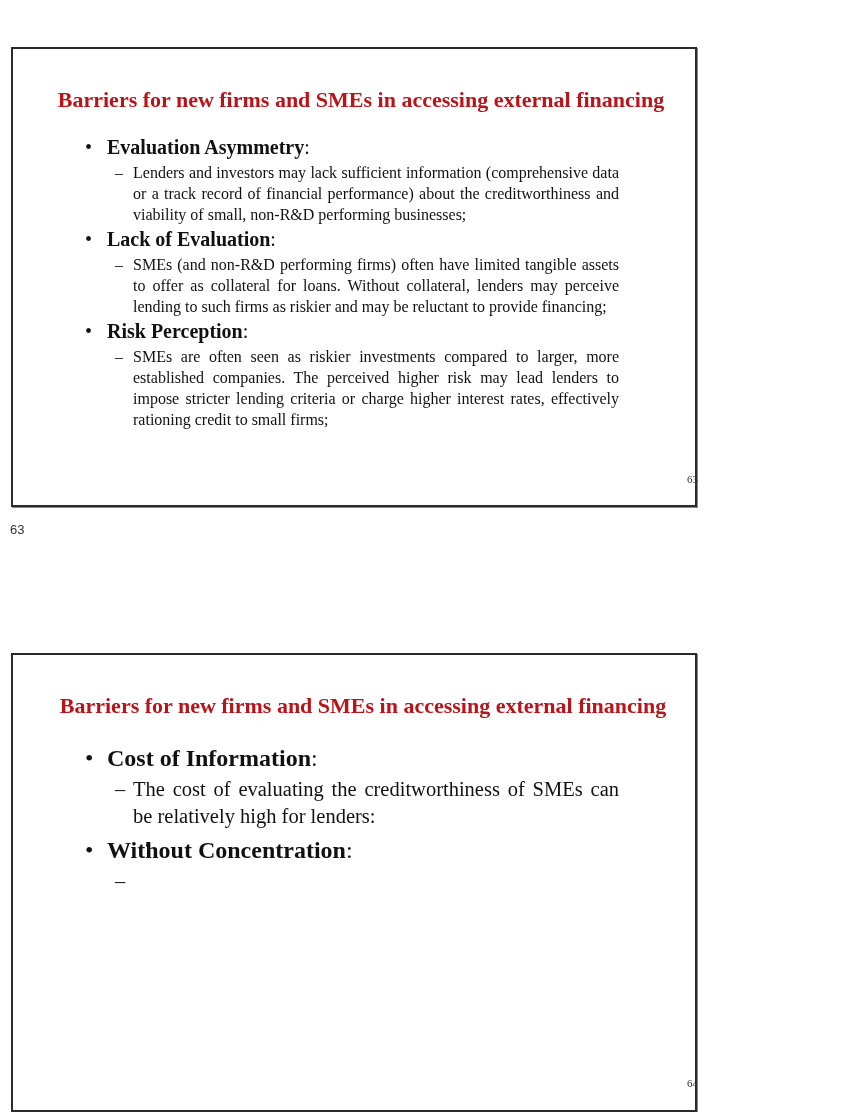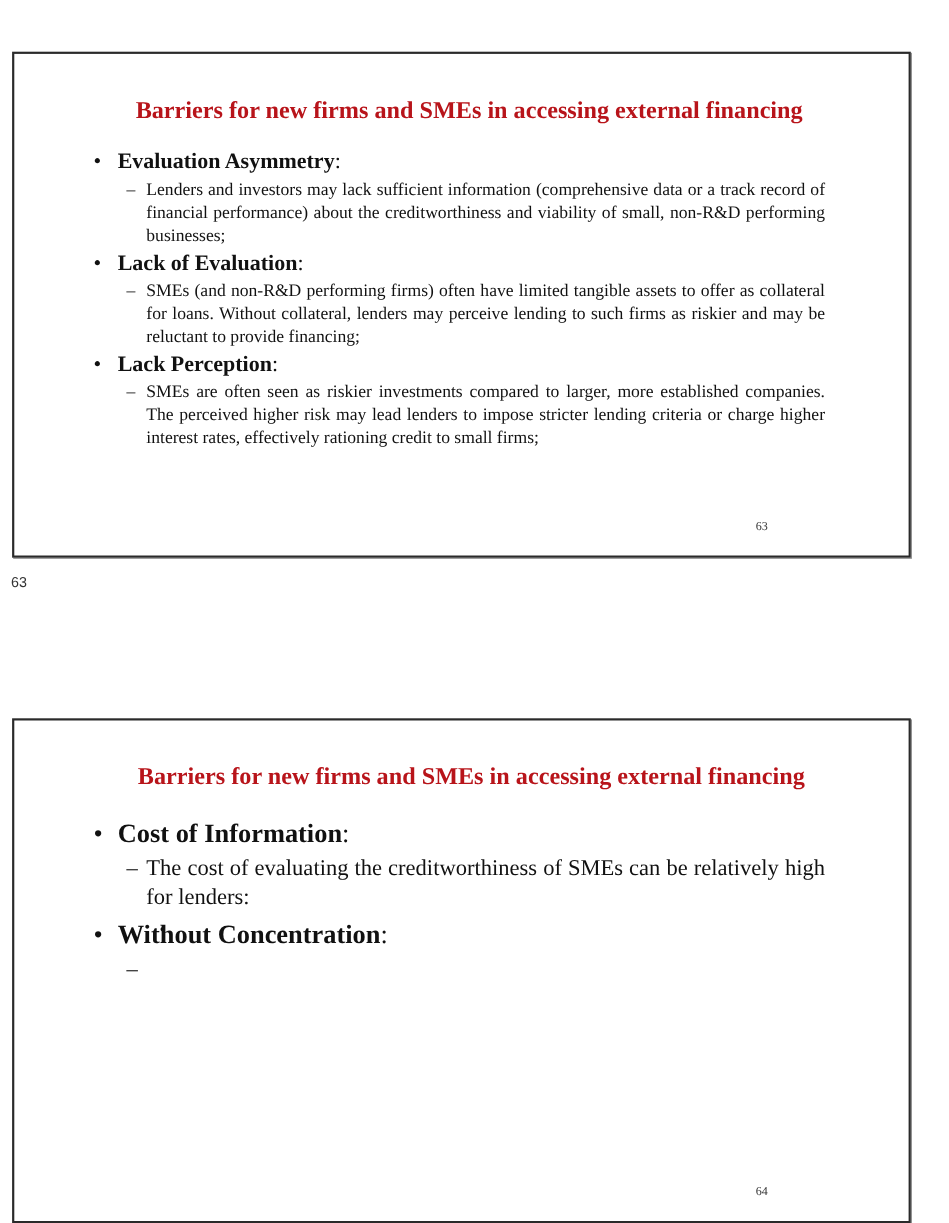--- a/index.html
+++ b/index.html
@@ -1,18 +1,18 @@
 <!DOCTYPE html>
 <html><head>
 <meta charset="utf-8">
 <style>
   html, body { margin:0; padding:0; background:#ffffff; }
   body { width:863px; height:1112px; position:relative; overflow:hidden;
          font-family:"Liberation Serif", "DejaVu Serif", serif; color:#111; }
-  .slide { position:absolute; left:11px; width:817px; background:#fff;
+  .slide { position:absolute; left:11px; width:686px; background:#fff;
            border:2px solid #2a2a2a; box-shadow:1px 1px 0 #888; box-sizing:border-box; }
   #slide1 { top:47px; height:460px; }
   #slide2 { top:653px; height:459px; }
   .title { position:absolute; left:0; right:0; text-align:center;
            font-weight:bold; color:#b8141a; }
   #slide1 .title { top:38px; font-size:22px; padding-left:14px; }
   #slide2 .title { top:38px; font-size:22px; padding-left:18px; }
   .content { position:absolute; }
   #slide1 .content { left:70px; right:76px; top:84px; }
   #slide2 .content { left:70px; right:76px; top:84px; }
@@ -54,21 +54,21 @@
       <span class="bullet">•</span>
       <span class="head">Lack of Evaluation</span><span>:</span>
     </div>
     <div class="l2">
       <span class="dash">–</span>
       <span>SMEs (and non-R&amp;D performing firms) often have limited tangible assets to offer as collateral for loans. Without collateral, lenders may perceive lending to such firms as riskier and may be reluctant to provide financing;</span>
     </div>
 
     <div class="l1">
       <span class="bullet">•</span>
-      <span class="head">Lack Perception</span><span>:</span>
+      <span class="head">Risk Perception</span><span>:</span>
     </div>
     <div class="l2">
       <span class="dash">–</span>
       <span>SMEs are often seen as riskier investments compared to larger, more established companies. The perceived higher risk may lead lenders to impose stricter lending criteria or charge higher interest rates, effectively rationing credit to small firms;</span>
     </div>
   </div>
   <div class="slide-num">63</div>
 </div>
 
 <div class="page-label" id="page-label-1">63</div>

